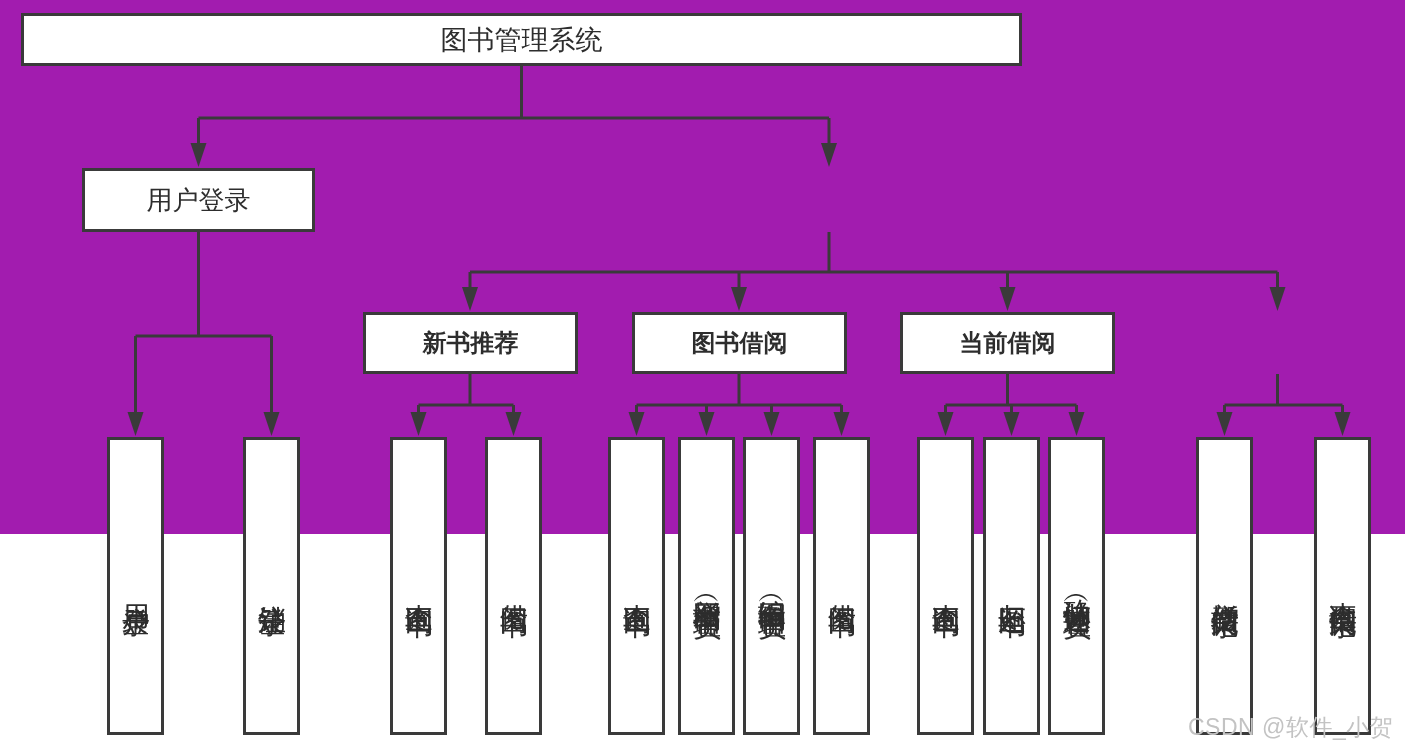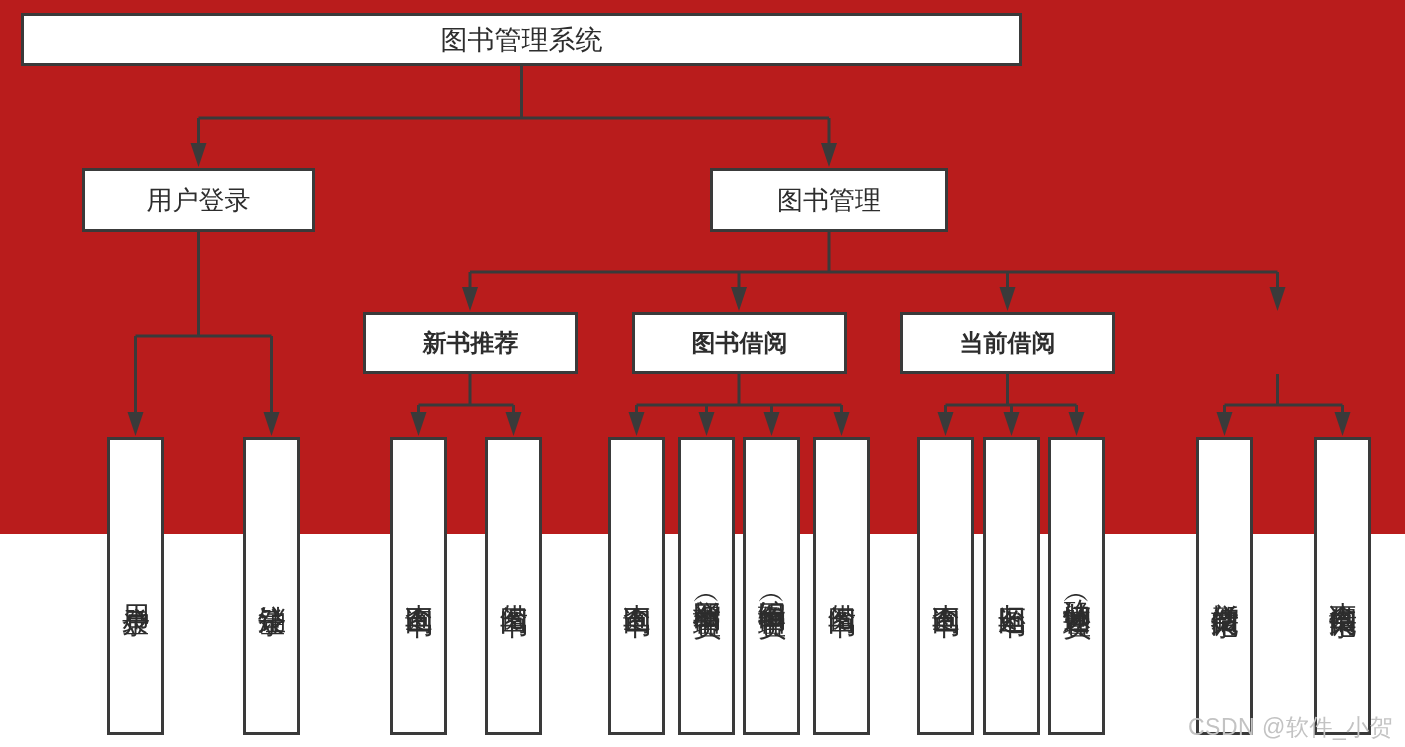--- a/index.html
+++ b/index.html
@@ -1,20 +1,20 @@
 <!DOCTYPE html>
 <html><head>
 <meta charset="utf-8">
 <style>
   html,body{margin:0;padding:0;}
   body{
     width:1405px;height:747px;overflow:hidden;background:#ffffff;
     font-family:"Liberation Sans", sans-serif;
   }
-  .canvas{position:relative;width:1405px;height:534px;background:#b91c1c;color:#2d2d2d;}
+  .canvas{position:relative;width:1405px;height:534px;background:#a21caf;color:#2d2d2d;}
   .wires{position:absolute;left:0;top:0;width:1405px;height:747px;}
   .node{
     position:absolute;background:#ffffff;border:3px solid #3a3a3a;
     display:flex;align-items:center;justify-content:center;
     box-sizing:border-box;text-align:center;white-space:nowrap;
   }
   .root{left:21px;top:13px;width:1001px;height:53px;font-size:27px;}
   .l2{top:168px;height:64px;font-size:26px;}
   .l2.a{left:82px;width:233px;}
   .l2.b{left:710px;width:238px;}
@@ -62,21 +62,20 @@
         <polygon points="1003.5,412 1019.5,412 1011.5,436"></polygon>
         <polygon points="1068.5,412 1084.5,412 1076.5,436"></polygon>
         <polygon points="1216.5,412 1232.5,412 1224.5,436"></polygon>
         <polygon points="1334.5,412 1350.5,412 1342.5,436"></polygon>
       </g>
   </svg>
 
   <div class="node root">图书管理系统</div>
 
   <div class="node l2 a">用户登录</div>
-  <div class="node l2 b">图书管理</div>
 
   <div class="node l3" style="left:363px">新书推荐</div>
   <div class="node l3" style="left:632px">图书借阅</div>
   <div class="node l3" style="left:900px">当前借阅</div>
 
   <div class="node leaf" style="left:107px">
     <span>用户登录</span>
   </div>
   <div class="node leaf" style="left:243px">
     <span>注销登录</span>

